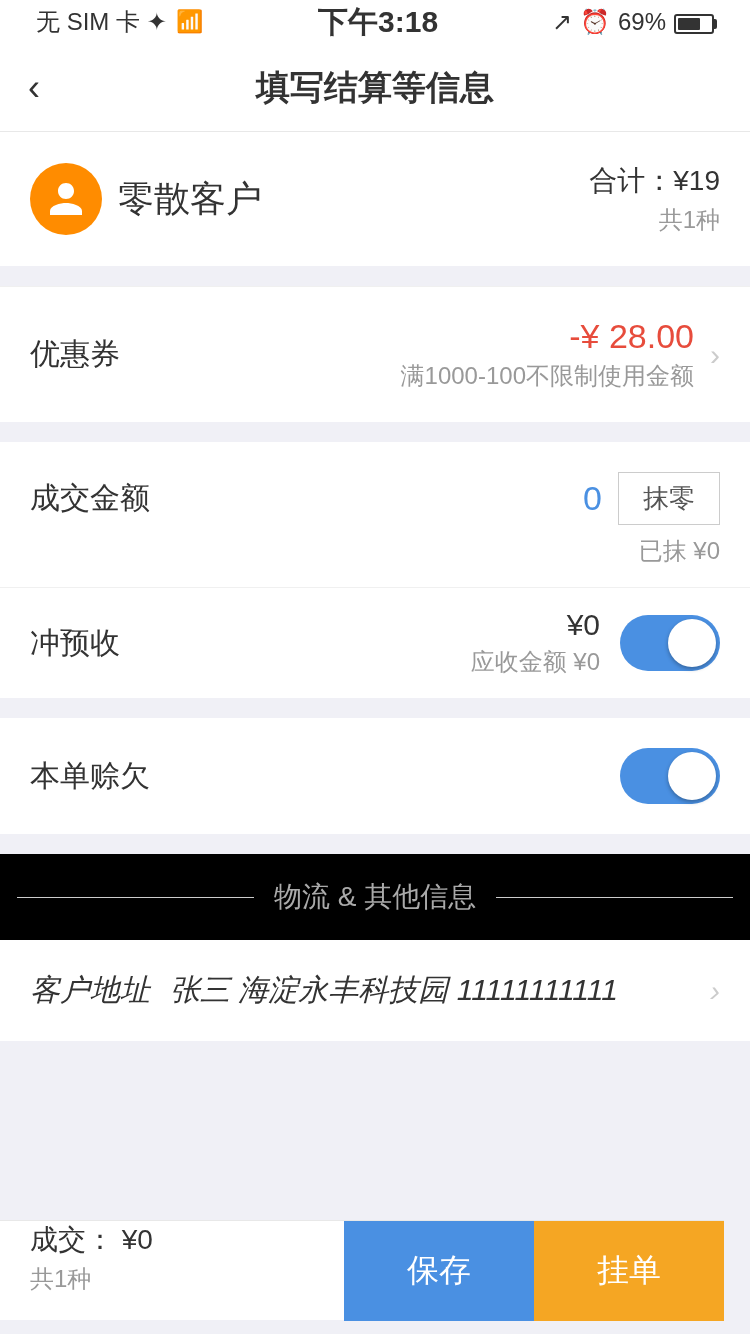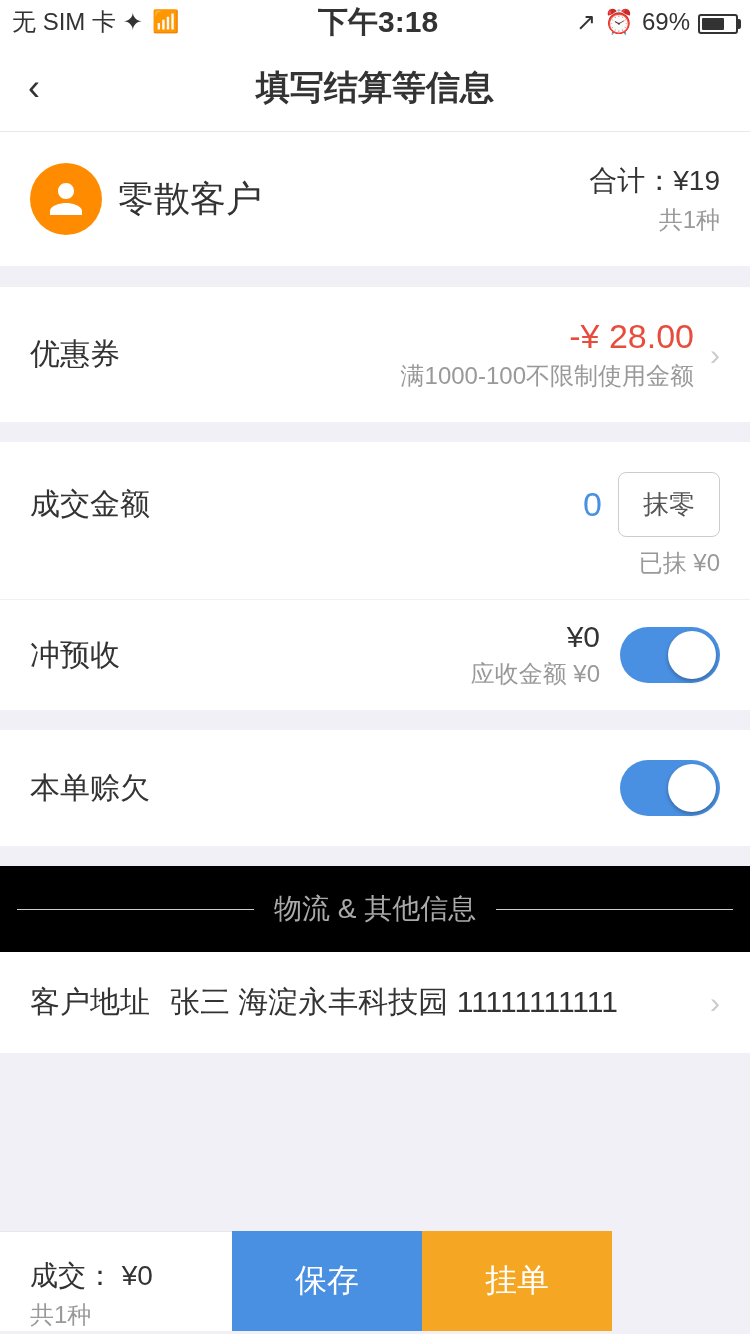--- a/index.html
+++ b/index.html
@@ -14,21 +14,21 @@
       position: relative;
     }
 
     
     .status-bar {
       height: 44px;
       background: #fff;
       display: flex;
       align-items: center;
       justify-content: space-between;
-      padding: 0 12px;
+      padding: 0 36px;
       font-size: 24px;
       color: #333;
     }
     .status-left { display: flex; align-items: center; gap: 10px; }
     .status-center { font-size: 30px; font-weight: 600; }
     .status-right { display: flex; align-items: center; gap: 8px; font-size: 24px; }
 
     
     .nav-bar {
       height: 88px;
@@ -105,22 +105,22 @@
       display: flex;
       align-items: center;
       justify-content: space-between;
       padding: 30px 30px 10px 30px;
     }
     .transaction-label { font-size: 30px; color: #333; }
     .transaction-right { display: flex; align-items: center; gap: 16px; }
     .transaction-value { font-size: 34px; color: #4a90e2; font-weight: 500; }
     .round-btn {
       border: 1px solid #ccc;
-      border-radius: 8px;
-      padding: 14px 24px;
+      border-radius: 0;
+      padding: 8px 24px;
       font-size: 26px;
       color: #555;
       background: #fff;
       cursor: pointer;
     }
     .already-rounded { font-size: 24px; color: #999; padding: 0 30px 20px 30px; text-align: right; }
 
     
     .advance-row {
       display: flex;
@@ -182,45 +182,46 @@
       background: #000000;
       padding: 24px 17px;
       text-align: center;
     }
     .logistics-label { font-size: 28px; color: #aaa; }
 
     
     .address-section {
       background: #fff;
       margin-bottom: 36px;
+      font-style: italic;
     }
     .address-row {
       display: flex;
       align-items: center;
       justify-content: space-between;
       padding: 30px 30px;
     }
     .address-label { font-size: 30px; color: #333; flex-shrink: 0; margin-right: 20px; }
     .address-value { font-size: 30px; color: #333; flex: 1; }
 
     
     .empty-area {
       background: #f0f0f6;
       flex: 1;
       min-height: 200px;
     }
 
     
     .bottom-bar {
       position: fixed;
-      bottom: 3px;
-      width: 612px;
+      bottom: 14px;
+      width: 724px;
       height: 100px;
       display: flex;
-      align-items: flex-end;
+      align-items: flex-start;
       background: #fff;
       border-top: 1px solid #e8e8e8;
     }
     .bottom-info {
       flex: 1;
       padding: 0 30px;
     }
     .bottom-transaction { font-size: 28px; color: #333; }
     .bottom-count { font-size: 24px; color: #999; margin-top: 4px; }
     .bottom-btn {

